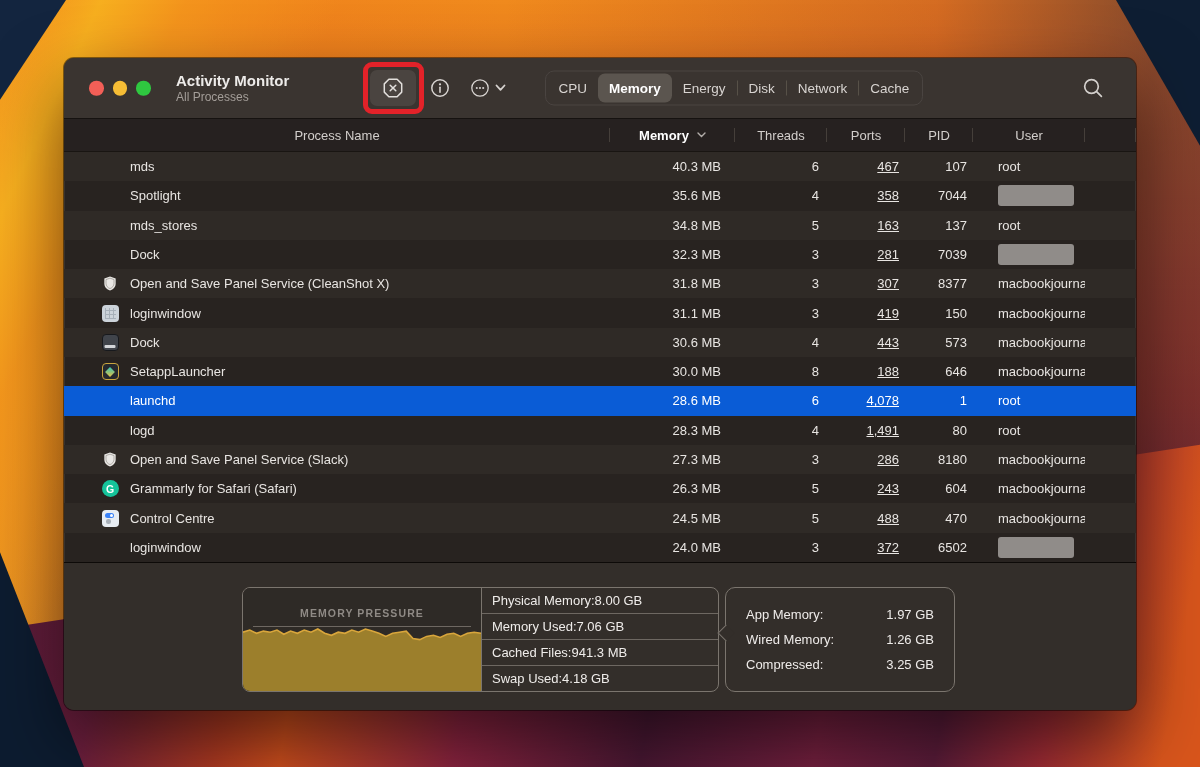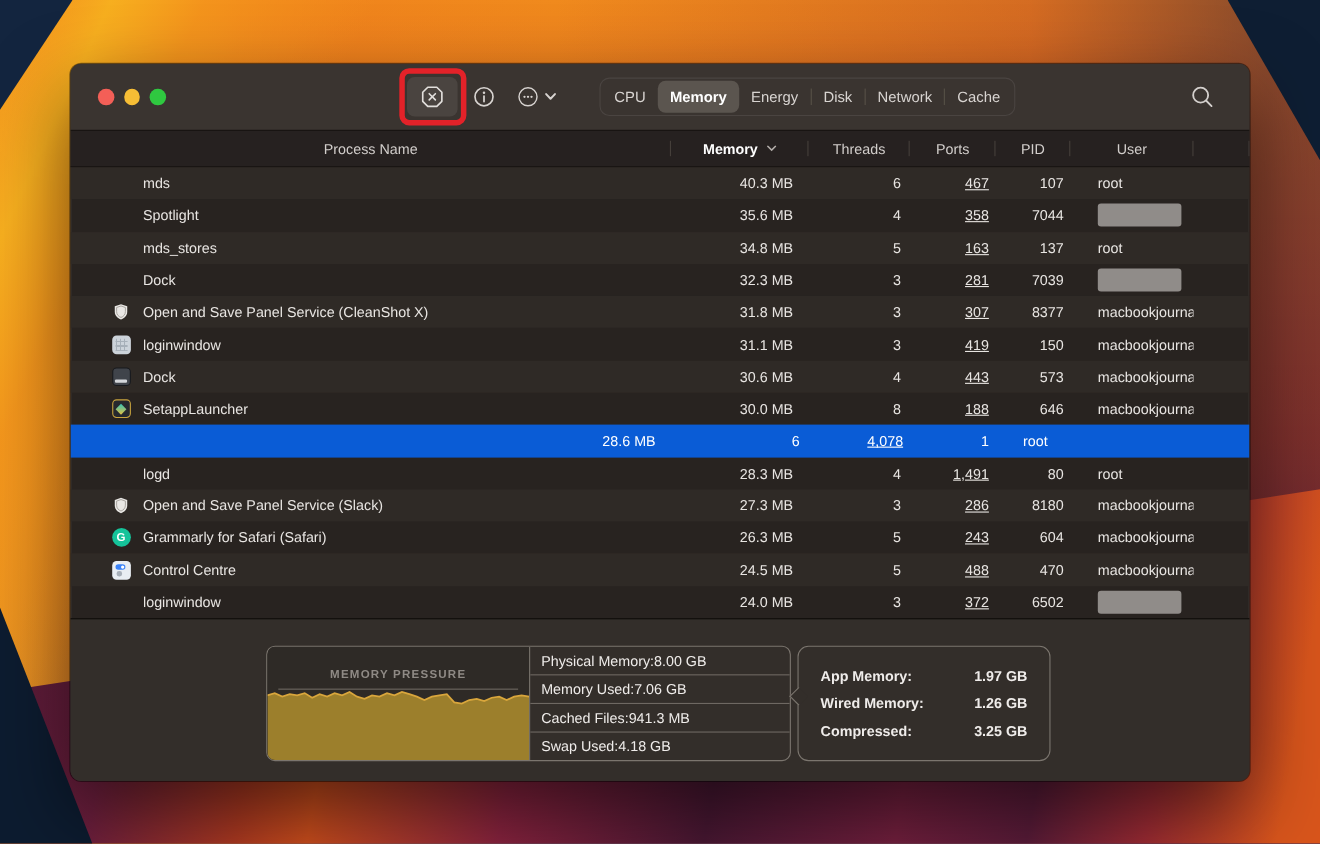--- a/index.html
+++ b/index.html
@@ -90,21 +90,21 @@
   .graph{width:238px;flex:0 0 238px;border-right:1.5px solid #7b756e;position:relative;background:#2e2a26;}
   .g-title{margin-top:19px;text-align:center;font-size:10.5px;font-weight:700;letter-spacing:1.1px;color:#8f8a85;}
   .g-line{height:1px;background:#6e6862;margin:7px 10px 0;}
   .pressure{position:absolute;left:0;bottom:0;width:238px;height:105px;display:block;}
   .stats-left{flex:1;display:flex;flex-direction:column;}
   .stat-row{flex:1;display:flex;align-items:center;justify-content:flex-start;
     padding:0 10px;font-size:13px;color:#efecea;border-bottom:1px solid #6e6862;}
   .stat-row:last-child{border-bottom:none;}
   .right-box{position:absolute;left:661px;top:24px;width:230px;height:105px;box-sizing:border-box;
     border:1.5px solid #7b756e;border-radius:10px;display:flex;flex-direction:column;justify-content:center;
-    gap:10px;padding:10px 20px;font-weight:bold;}
+    gap:10px;padding:10px 20px;}
   .right-box::before{content:'';position:absolute;left:-6.5px;top:39px;width:11px;height:11px;
     background:#332e2a;border-left:1.5px solid #7b756e;border-bottom:1.5px solid #7b756e;transform:rotate(45deg);}
   .rstat{display:flex;justify-content:space-between;font-size:13px;color:#efecea;}
   button{cursor:default;font-family:inherit;}
 </style>
 </head>
 <body>
 
 <div class="wallpaper">
   <div class="wall-stripes"></div>
@@ -115,20 +115,24 @@
 
 <div class="window">
 
   <div class="toolbar">
     <div class="traffic" id="traffic">
         <button class="tl-btn" style="background: rgb(243, 95, 87);"></button>
         <button class="tl-btn" style="background: rgb(246, 189, 53);"></button>
         <button class="tl-btn" style="background: rgb(47, 200, 64);"></button>
       </div>
 
+    <div class="titles">
+      <div class="title">Activity Monitor</div>
+      <div class="subtitle">All Processes</div>
+    </div>
 
     <div class="stop-wrap">
       <button class="stop-btn">
         <svg width="22" height="22" viewBox="0 0 22 22">
           <polygon points="6.9,2.3 15.1,2.3 19.7,6.9 19.7,15.1 15.1,19.7 6.9,19.7 2.3,15.1 2.3,6.9" fill="none" stroke="#e2dfdc" stroke-width="1.5" stroke-linejoin="round"></polygon>
           <line x1="8.2" y1="8.2" x2="13.8" y2="13.8" stroke="#e2dfdc" stroke-width="1.5" stroke-linecap="round"></line>
           <line x1="13.8" y1="8.2" x2="8.2" y2="13.8" stroke="#e2dfdc" stroke-width="1.5" stroke-linecap="round"></line>
         </svg>
       </button>
       <div class="red-frame"></div>
@@ -331,20 +335,24 @@
         <div class="c num mem">30.0 MB</div>
         <div class="c num thr">8</div>
         <div class="c num prt">188</div>
         <div class="c num pid">646</div>
         <div class="c user">
           <span>macbookjourna</span>
         </div>
         <div class="c"></div>
       </div>
       <div class="row grid stripe selected">
+        <div class="c name">
+          <span class="icon-slot"></span>
+          <span>launchd</span>
+        </div>
         <div class="c num mem">28.6 MB</div>
         <div class="c num thr">6</div>
         <div class="c num prt">4,078</div>
         <div class="c num pid">1</div>
         <div class="c user">
           <span>root</span>
         </div>
         <div class="c"></div>
       </div>
       <div class="row grid">

